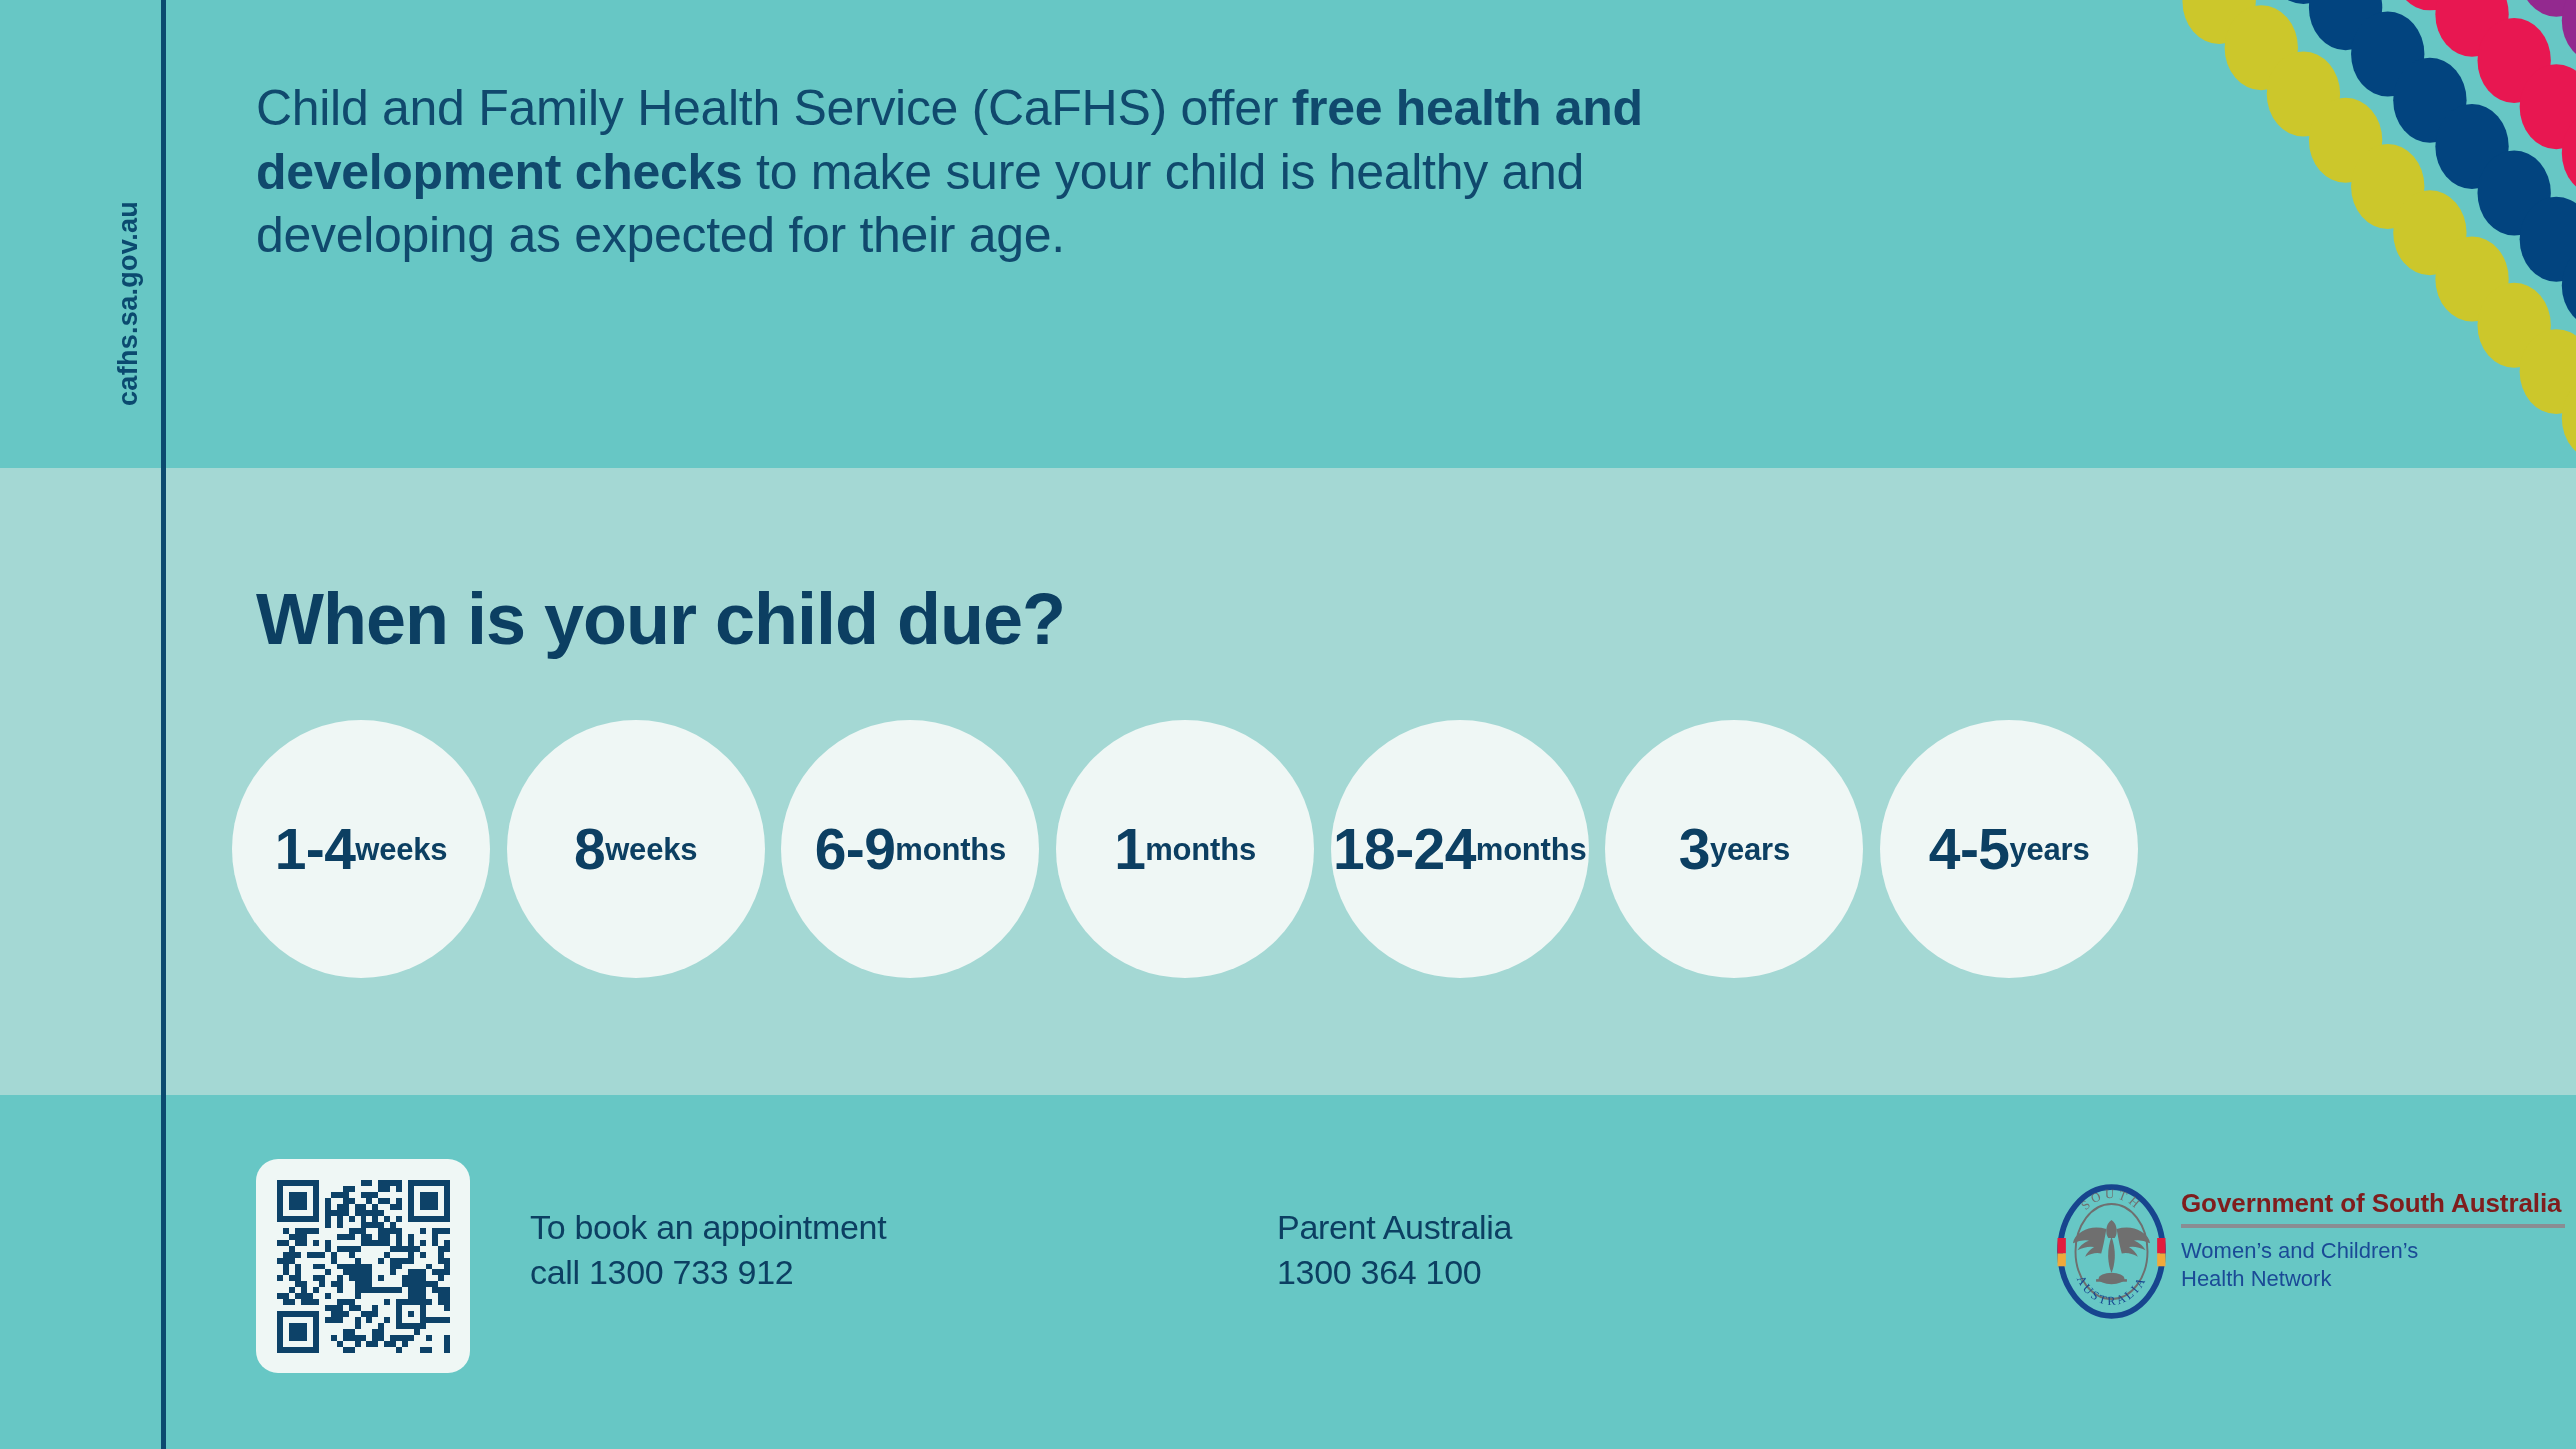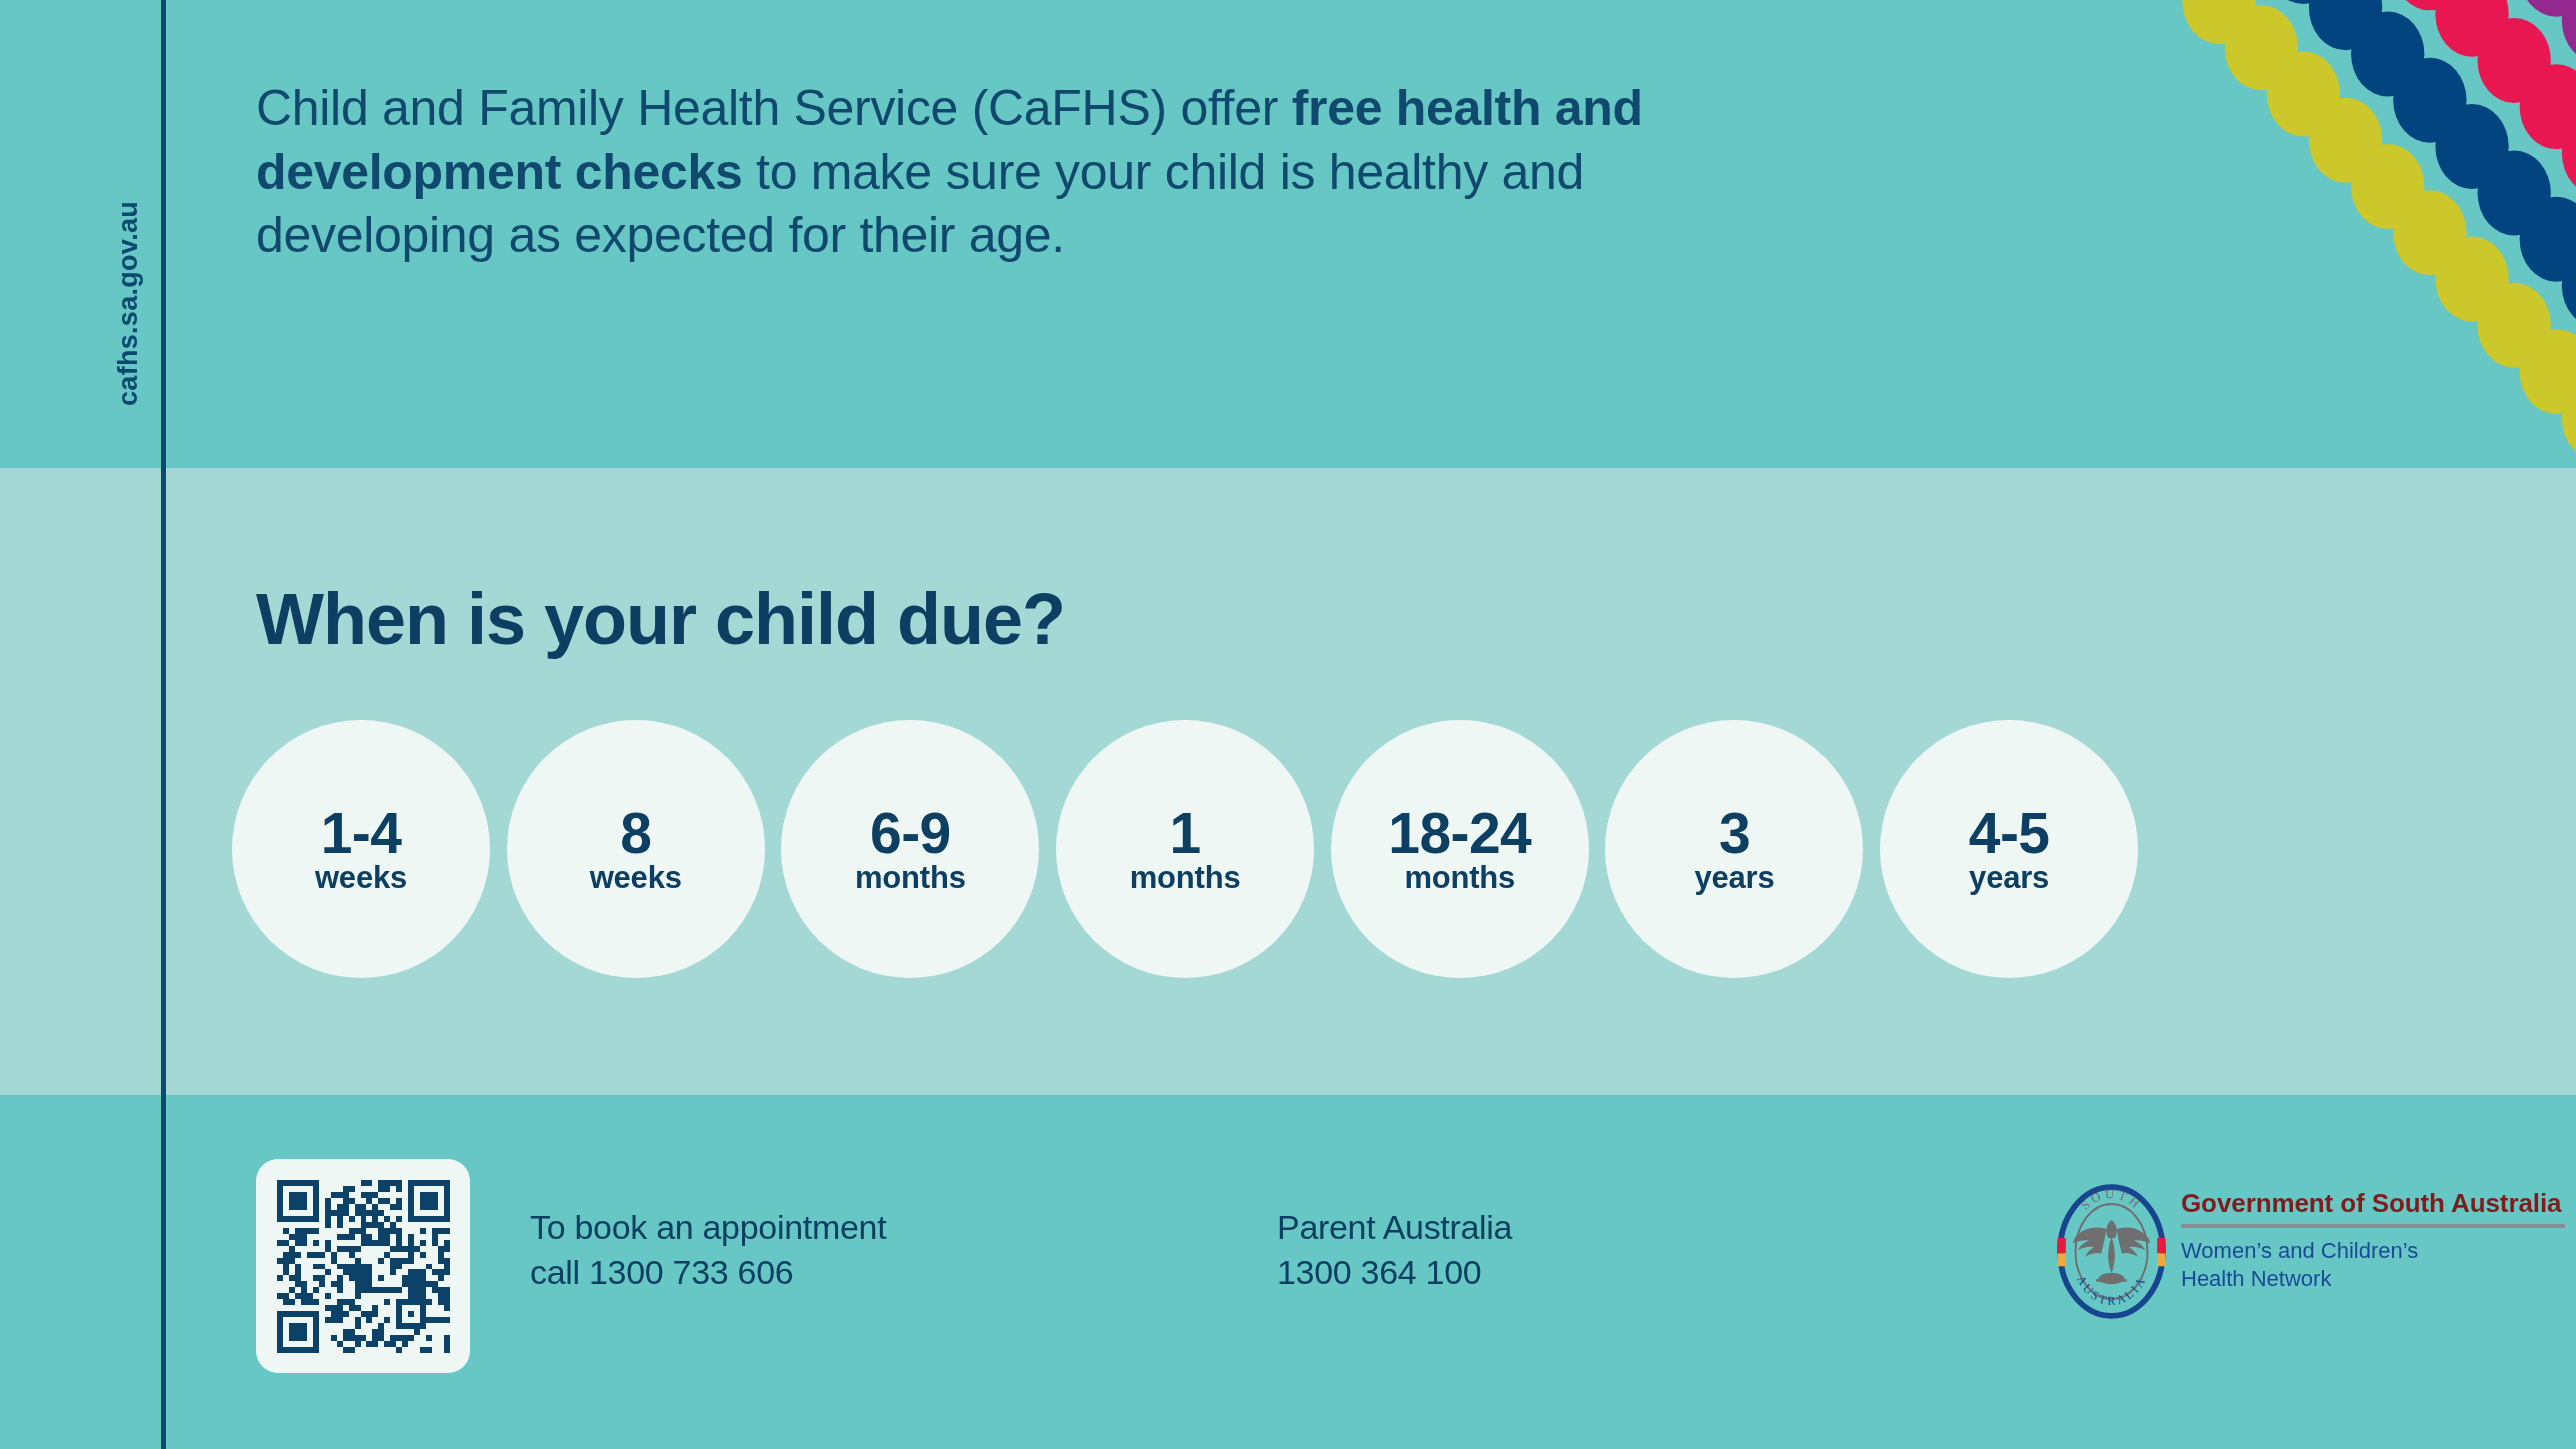--- a/index.html
+++ b/index.html
@@ -105,21 +105,21 @@
     align-items: center;
     gap: 16.7px;
   }
   .circle {
     flex: 0 0 auto;
     width: 258px;
     height: 258px;
     border-radius: 50%;
     background: #eff7f5;
     display: flex;
-    flex-direction: column;
+    flex-direction: row;
     align-items: center;
     justify-content: center;
     color: #0c3f62;
   }
   .circle .big {
     font-size: 57px;
     font-weight: bold;
     letter-spacing: -0.6px;
     line-height: 1;
   }
@@ -288,21 +288,21 @@
       <svg id="qr-svg" width="173" height="173" viewBox="0 0 29 29" shape-rendering="crispEdges">
         <rect width="29" height="29" fill="#eff7f5"></rect>
         <g id="qr-modules" fill="#0d4268">
             <path d="M0 0h1v1h-1zM1 0h1v1h-1zM2 0h1v1h-1zM3 0h1v1h-1zM4 0h1v1h-1zM5 0h1v1h-1zM6 0h1v1h-1zM14 0h1v1h-1zM15 0h1v1h-1zM17 0h1v1h-1zM18 0h1v1h-1zM19 0h1v1h-1zM20 0h1v1h-1zM22 0h1v1h-1zM23 0h1v1h-1zM24 0h1v1h-1zM25 0h1v1h-1zM26 0h1v1h-1zM27 0h1v1h-1zM28 0h1v1h-1zM0 1h1v1h-1zM6 1h1v1h-1zM11 1h1v1h-1zM12 1h1v1h-1zM17 1h1v1h-1zM18 1h1v1h-1zM20 1h1v1h-1zM22 1h1v1h-1zM28 1h1v1h-1zM0 2h1v1h-1zM2 2h1v1h-1zM3 2h1v1h-1zM4 2h1v1h-1zM6 2h1v1h-1zM9 2h1v1h-1zM10 2h1v1h-1zM11 2h1v1h-1zM14 2h1v1h-1zM15 2h1v1h-1zM16 2h1v1h-1zM22 2h1v1h-1zM24 2h1v1h-1zM25 2h1v1h-1zM26 2h1v1h-1zM28 2h1v1h-1zM0 3h1v1h-1zM2 3h1v1h-1zM3 3h1v1h-1zM4 3h1v1h-1zM6 3h1v1h-1zM8 3h1v1h-1zM11 3h1v1h-1zM12 3h1v1h-1zM15 3h1v1h-1zM17 3h1v1h-1zM18 3h1v1h-1zM20 3h1v1h-1zM22 3h1v1h-1zM24 3h1v1h-1zM25 3h1v1h-1zM26 3h1v1h-1zM28 3h1v1h-1zM0 4h1v1h-1zM2 4h1v1h-1zM3 4h1v1h-1zM4 4h1v1h-1zM6 4h1v1h-1zM8 4h1v1h-1zM10 4h1v1h-1zM11 4h1v1h-1zM13 4h1v1h-1zM14 4h1v1h-1zM16 4h1v1h-1zM19 4h1v1h-1zM20 4h1v1h-1zM22 4h1v1h-1zM24 4h1v1h-1zM25 4h1v1h-1zM26 4h1v1h-1zM28 4h1v1h-1zM0 5h1v1h-1zM6 5h1v1h-1zM8 5h1v1h-1zM9 5h1v1h-1zM10 5h1v1h-1zM11 5h1v1h-1zM13 5h1v1h-1zM14 5h1v1h-1zM15 5h1v1h-1zM16 5h1v1h-1zM17 5h1v1h-1zM22 5h1v1h-1zM28 5h1v1h-1zM0 6h1v1h-1zM1 6h1v1h-1zM2 6h1v1h-1zM3 6h1v1h-1zM4 6h1v1h-1zM5 6h1v1h-1zM6 6h1v1h-1zM8 6h1v1h-1zM10 6h1v1h-1zM12 6h1v1h-1zM14 6h1v1h-1zM16 6h1v1h-1zM18 6h1v1h-1zM20 6h1v1h-1zM22 6h1v1h-1zM23 6h1v1h-1zM24 6h1v1h-1zM25 6h1v1h-1zM26 6h1v1h-1zM27 6h1v1h-1zM28 6h1v1h-1zM8 7h1v1h-1zM10 7h1v1h-1zM14 7h1v1h-1zM15 7h1v1h-1zM16 7h1v1h-1zM17 7h1v1h-1zM19 7h1v1h-1zM1 8h1v1h-1zM3 8h1v1h-1zM4 8h1v1h-1zM5 8h1v1h-1zM6 8h1v1h-1zM12 8h1v1h-1zM13 8h1v1h-1zM14 8h1v1h-1zM17 8h1v1h-1zM18 8h1v1h-1zM19 8h1v1h-1zM20 8h1v1h-1zM24 8h1v1h-1zM26 8h1v1h-1zM27 8h1v1h-1zM28 8h1v1h-1zM2 9h1v1h-1zM3 9h1v1h-1zM4 9h1v1h-1zM10 9h1v1h-1zM11 9h1v1h-1zM12 9h1v1h-1zM14 9h1v1h-1zM15 9h1v1h-1zM17 9h1v1h-1zM18 9h1v1h-1zM20 9h1v1h-1zM22 9h1v1h-1zM26 9h1v1h-1zM0 10h1v1h-1zM1 10h1v1h-1zM3 10h1v1h-1zM4 10h1v1h-1zM6 10h1v1h-1zM8 10h1v1h-1zM14 10h1v1h-1zM15 10h1v1h-1zM16 10h1v1h-1zM17 10h1v1h-1zM18 10h1v1h-1zM20 10h1v1h-1zM22 10h1v1h-1zM24 10h1v1h-1zM26 10h1v1h-1zM28 10h1v1h-1zM2 11h1v1h-1zM8 11h1v1h-1zM10 11h1v1h-1zM11 11h1v1h-1zM12 11h1v1h-1zM13 11h1v1h-1zM19 11h1v1h-1zM20 11h1v1h-1zM21 11h1v1h-1zM22 11h1v1h-1zM23 11h1v1h-1zM27 11h1v1h-1zM28 11h1v1h-1zM1 12h1v1h-1zM2 12h1v1h-1zM3 12h1v1h-1zM5 12h1v1h-1zM6 12h1v1h-1zM7 12h1v1h-1zM9 12h1v1h-1zM12 12h1v1h-1zM18 12h1v1h-1zM22 12h1v1h-1zM24 12h1v1h-1zM27 12h1v1h-1zM0 13h1v1h-1zM1 13h1v1h-1zM2 13h1v1h-1zM9 13h1v1h-1zM13 13h1v1h-1zM17 13h1v1h-1zM19 13h1v1h-1zM20 13h1v1h-1zM21 13h1v1h-1zM22 13h1v1h-1zM27 13h1v1h-1zM28 13h1v1h-1zM1 14h1v1h-1zM3 14h1v1h-1zM6 14h1v1h-1zM7 14h1v1h-1zM10 14h1v1h-1zM11 14h1v1h-1zM12 14h1v1h-1zM13 14h1v1h-1zM14 14h1v1h-1zM15 14h1v1h-1zM19 14h1v1h-1zM20 14h1v1h-1zM25 14h1v1h-1zM28 14h1v1h-1zM1 15h1v1h-1zM3 15h1v1h-1zM8 15h1v1h-1zM11 15h1v1h-1zM12 15h1v1h-1zM13 15h1v1h-1zM14 15h1v1h-1zM15 15h1v1h-1zM19 15h1v1h-1zM22 15h1v1h-1zM23 15h1v1h-1zM24 15h1v1h-1zM26 15h1v1h-1zM27 15h1v1h-1zM28 15h1v1h-1zM0 16h1v1h-1zM2 16h1v1h-1zM3 16h1v1h-1zM6 16h1v1h-1zM7 16h1v1h-1zM10 16h1v1h-1zM12 16h1v1h-1zM13 16h1v1h-1zM14 16h1v1h-1zM15 16h1v1h-1zM17 16h1v1h-1zM21 16h1v1h-1zM22 16h1v1h-1zM23 16h1v1h-1zM24 16h1v1h-1zM27 16h1v1h-1zM3 17h1v1h-1zM4 17h1v1h-1zM7 17h1v1h-1zM9 17h1v1h-1zM10 17h1v1h-1zM13 17h1v1h-1zM14 17h1v1h-1zM15 17h1v1h-1zM21 17h1v1h-1zM22 17h1v1h-1zM23 17h1v1h-1zM24 17h1v1h-1zM25 17h1v1h-1zM26 17h1v1h-1zM2 18h1v1h-1zM4 18h1v1h-1zM6 18h1v1h-1zM10 18h1v1h-1zM13 18h1v1h-1zM14 18h1v1h-1zM15 18h1v1h-1zM16 18h1v1h-1zM17 18h1v1h-1zM18 18h1v1h-1zM19 18h1v1h-1zM20 18h1v1h-1zM22 18h1v1h-1zM23 18h1v1h-1zM24 18h1v1h-1zM26 18h1v1h-1zM27 18h1v1h-1zM28 18h1v1h-1zM0 19h1v1h-1zM1 19h1v1h-1zM3 19h1v1h-1zM4 19h1v1h-1zM5 19h1v1h-1zM8 19h1v1h-1zM13 19h1v1h-1zM22 19h1v1h-1zM23 19h1v1h-1zM24 19h1v1h-1zM27 19h1v1h-1zM28 19h1v1h-1zM1 20h1v1h-1zM2 20h1v1h-1zM4 20h1v1h-1zM5 20h1v1h-1zM6 20h1v1h-1zM10 20h1v1h-1zM11 20h1v1h-1zM12 20h1v1h-1zM18 20h1v1h-1zM20 20h1v1h-1zM21 20h1v1h-1zM22 20h1v1h-1zM23 20h1v1h-1zM24 20h1v1h-1zM25 20h1v1h-1zM27 20h1v1h-1zM28 20h1v1h-1zM8 21h1v1h-1zM9 21h1v1h-1zM10 21h1v1h-1zM12 21h1v1h-1zM13 21h1v1h-1zM16 21h1v1h-1zM20 21h1v1h-1zM24 21h1v1h-1zM28 21h1v1h-1zM0 22h1v1h-1zM1 22h1v1h-1zM2 22h1v1h-1zM3 22h1v1h-1zM4 22h1v1h-1zM5 22h1v1h-1zM6 22h1v1h-1zM9 22h1v1h-1zM10 22h1v1h-1zM11 22h1v1h-1zM14 22h1v1h-1zM15 22h1v1h-1zM16 22h1v1h-1zM20 22h1v1h-1zM22 22h1v1h-1zM24 22h1v1h-1zM0 23h1v1h-1zM6 23h1v1h-1zM8 23h1v1h-1zM9 23h1v1h-1zM10 23h1v1h-1zM13 23h1v1h-1zM15 23h1v1h-1zM18 23h1v1h-1zM20 23h1v1h-1zM24 23h1v1h-1zM25 23h1v1h-1zM26 23h1v1h-1zM27 23h1v1h-1zM28 23h1v1h-1zM0 24h1v1h-1zM2 24h1v1h-1zM3 24h1v1h-1zM4 24h1v1h-1zM6 24h1v1h-1zM13 24h1v1h-1zM17 24h1v1h-1zM20 24h1v1h-1zM21 24h1v1h-1zM22 24h1v1h-1zM23 24h1v1h-1zM24 24h1v1h-1zM0 25h1v1h-1zM2 25h1v1h-1zM3 25h1v1h-1zM4 25h1v1h-1zM6 25h1v1h-1zM11 25h1v1h-1zM12 25h1v1h-1zM16 25h1v1h-1zM17 25h1v1h-1zM23 25h1v1h-1zM0 26h1v1h-1zM2 26h1v1h-1zM3 26h1v1h-1zM4 26h1v1h-1zM6 26h1v1h-1zM9 26h1v1h-1zM11 26h1v1h-1zM12 26h1v1h-1zM13 26h1v1h-1zM14 26h1v1h-1zM16 26h1v1h-1zM17 26h1v1h-1zM19 26h1v1h-1zM20 26h1v1h-1zM21 26h1v1h-1zM22 26h1v1h-1zM25 26h1v1h-1zM28 26h1v1h-1zM0 27h1v1h-1zM6 27h1v1h-1zM10 27h1v1h-1zM13 27h1v1h-1zM15 27h1v1h-1zM16 27h1v1h-1zM18 27h1v1h-1zM19 27h1v1h-1zM21 27h1v1h-1zM28 27h1v1h-1zM0 28h1v1h-1zM1 28h1v1h-1zM2 28h1v1h-1zM3 28h1v1h-1zM4 28h1v1h-1zM5 28h1v1h-1zM6 28h1v1h-1zM11 28h1v1h-1zM12 28h1v1h-1zM20 28h1v1h-1zM24 28h1v1h-1zM25 28h1v1h-1zM28 28h1v1h-1z" fill="#0d4268"></path>
           </g>
       </svg>
     </div>
 
     <div class="contact contact-book">
       <div>To book an appointment</div>
-      <div>call 1300 733 606</div>
+      <div>call 1300 733 912</div>
     </div>
 
     <div class="contact contact-helpline">
       <div>Parent Australia</div>
       <div>1300 364 100</div>
     </div>
 
     <div class="logo">
       <div class="logo-crest">
         <svg width="111" height="135" viewBox="0 0 172 210" xmlns="http://www.w3.org/2000/svg">

